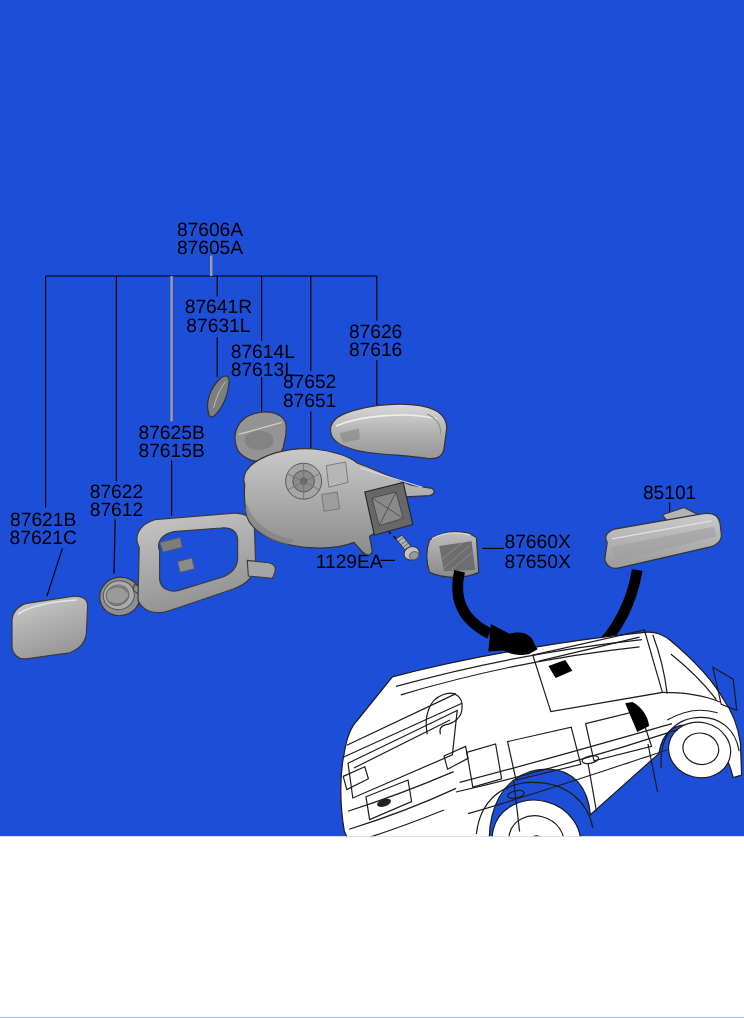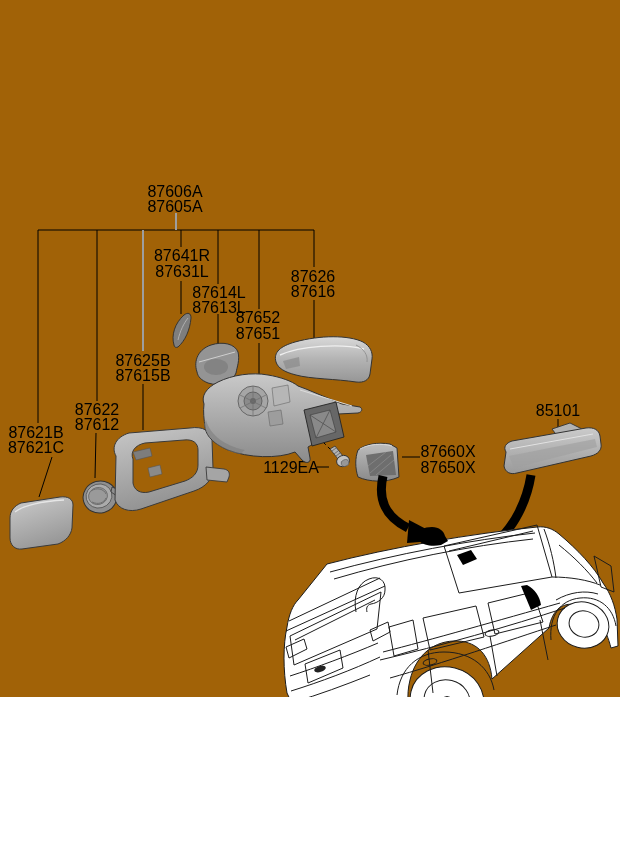--- a/index.html
+++ b/index.html
@@ -1,16 +1,16 @@
 <!DOCTYPE html>
 <html><head>
 <meta charset="utf-8">
 <style>
   html,body{margin:0;padding:0;background:#fff;}
-  .stage{position:relative;width:620px;height:697px;background:#a16207;overflow:hidden;
+  .stage{position:relative;width:620px;height:697px;background:#1d4ed8;overflow:hidden;
          font-family:"Liberation Sans", sans-serif;}
   svg text{font-family:"Liberation Sans", sans-serif;font-size:16px;fill:#000;}
   svg{display:block;}
 </style>
 </head>
 <body>
 
 <div class="stage">
 <svg width="620" height="848" viewBox="0 0 620 848">
   <defs>

